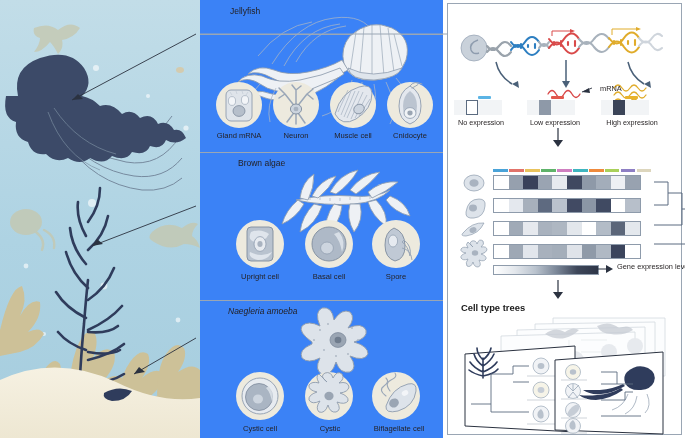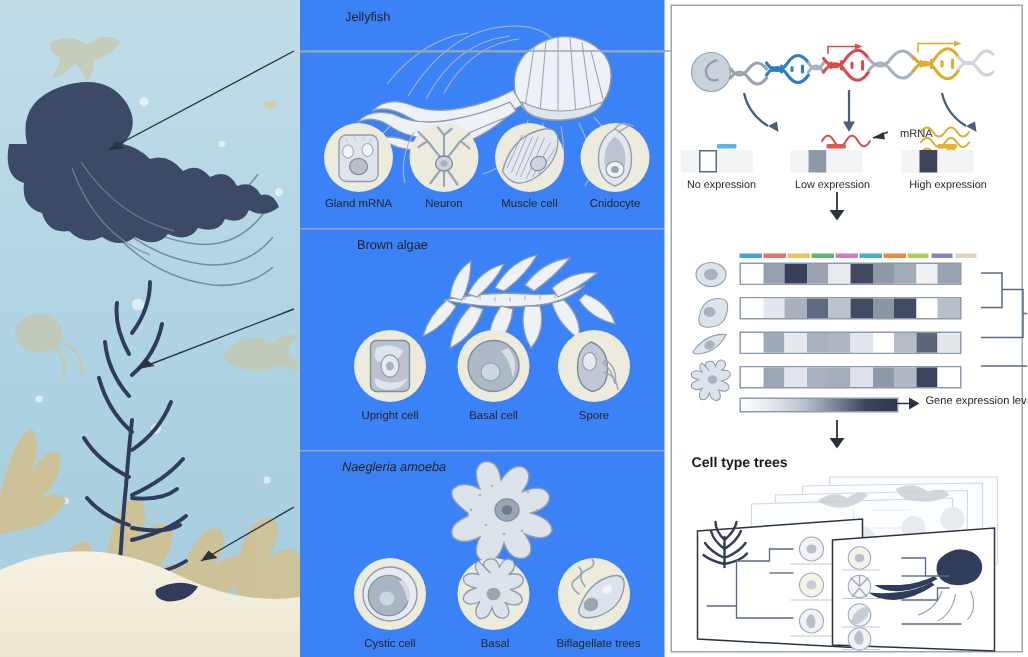--- a/index.html
+++ b/index.html
@@ -324,34 +324,34 @@
 
     <div class="cellcirc" style="left:105px;top:372px;width:48px;height:48px;">
       <svg width="48" height="48" viewBox="0 0 48 48">
         <path d="M22 10 q-8 -6 -2 -9 q6 -2 8 5 q4 -8 9 -4 q3 5 -3 9 q9 -2 10 4
                  q-1 5 -9 6 q9 3 8 8 q-3 4 -11 1 q5 8 -1 10 q-6 1 -8 -7
                  q-3 9 -9 7 q-4 -4 1 -11 q-8 4 -11 -1 q-1 -5 8 -8
                  q-9 -2 -8 -7 q3 -4 10 -2 q-4 -7 0 -9z" fill="#dde3ea" stroke="#8e9cae" stroke-width="0.9"></path>
         <ellipse cx="24" cy="24" rx="4.6" ry="4.2" fill="#9aa5b3"></ellipse>
       </svg>
     </div>
-    <div class="cellcap" style="left:102px;top:424px;width:56px;">Basal</div>
+    <div class="cellcap" style="left:102px;top:424px;width:56px;">Cystic</div>
 
     <div class="cellcirc" style="left:172px;top:372px;width:48px;height:48px;">
       <svg width="48" height="48" viewBox="0 0 48 48">
         <path d="M14 34 q6 -18 22 -22 q9 -2 8 7 q-2 15 -18 20 q-13 3 -12 -5z" fill="#dde3ea" stroke="#8e9cae" stroke-width="0.9"></path>
         <ellipse cx="22" cy="31" rx="5" ry="4.4" fill="#9aa5b3" transform="rotate(-28 22 31)"></ellipse>
         <ellipse cx="33" cy="21" rx="3.4" ry="2.6" fill="#f3f5f8" transform="rotate(-28 33 21)"></ellipse>
         <g stroke="#9aa7b8" stroke-width="1.1" fill="none" stroke-linecap="round">
           <path d="M14 24 q-8 -6 -2 -10 q6 -4 2 -8"></path>
           <path d="M18 19 q-6 -8 1 -11 q7 -3 4 -7"></path>
         </g>
       </svg>
     </div>
-    <div class="cellcap" style="left:160px;top:424px;width:78px;">Biflagellate trees</div>
+    <div class="cellcap" style="left:160px;top:424px;width:78px;">Biflagellate cell</div>
   </div>
 
   <div id="right">
 
 
     <svg width="216" height="80" viewBox="0 0 216 80" style="position:absolute;left:8px;top:22px;">
 
       <g>
         <circle cx="18" cy="22" r="13" fill="#c9d1da" stroke="#9aa7b8" stroke-width="0.8"></circle>
         <path d="M22 14 q-9 3 -7 10 q2 5 8 3" fill="none" stroke="#8e9cae" stroke-width="1.4"></path>

